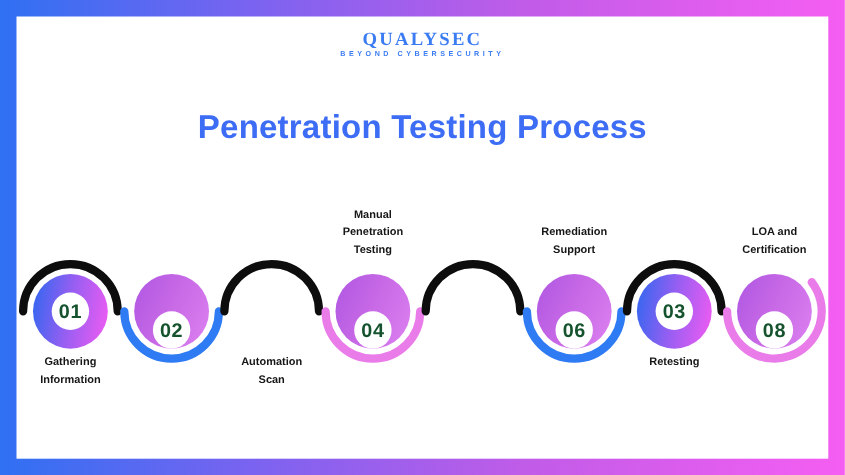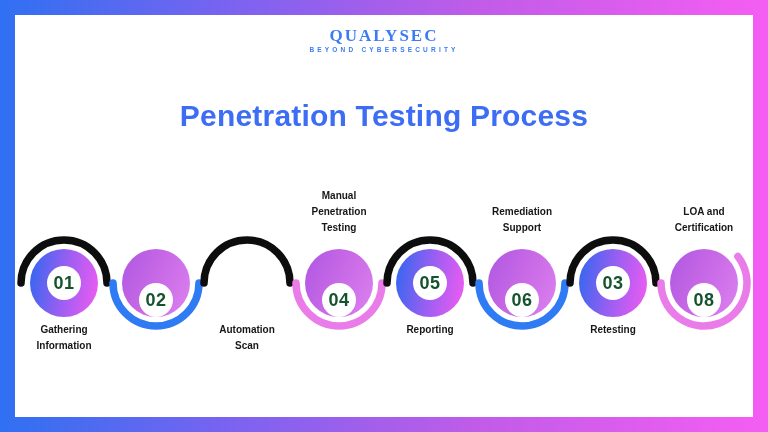--- a/index.html
+++ b/index.html
@@ -107,28 +107,20 @@
         <div class="step" style="left: 284px;">
           <div class="ring even">
             <div class="ring-hole">
               <span class="step-number">04</span>
             </div>
           </div>
           <div class="step-label above">Manual
 Penetration
 Testing</div>
         </div>
-        <div class="step" style="left: 375px;">
-          <div class="ring odd">
-            <div class="ring-hole">
-              <span class="step-number">05</span>
-            </div>
-          </div>
-          <div class="step-label below">Reporting</div>
-        </div>
         <div class="step" style="left: 467px;">
           <div class="ring even">
             <div class="ring-hole">
               <span class="step-number">06</span>
             </div>
           </div>
           <div class="step-label above">Remediation
 Support</div>
         </div>
         <div class="step" style="left: 558px;">

